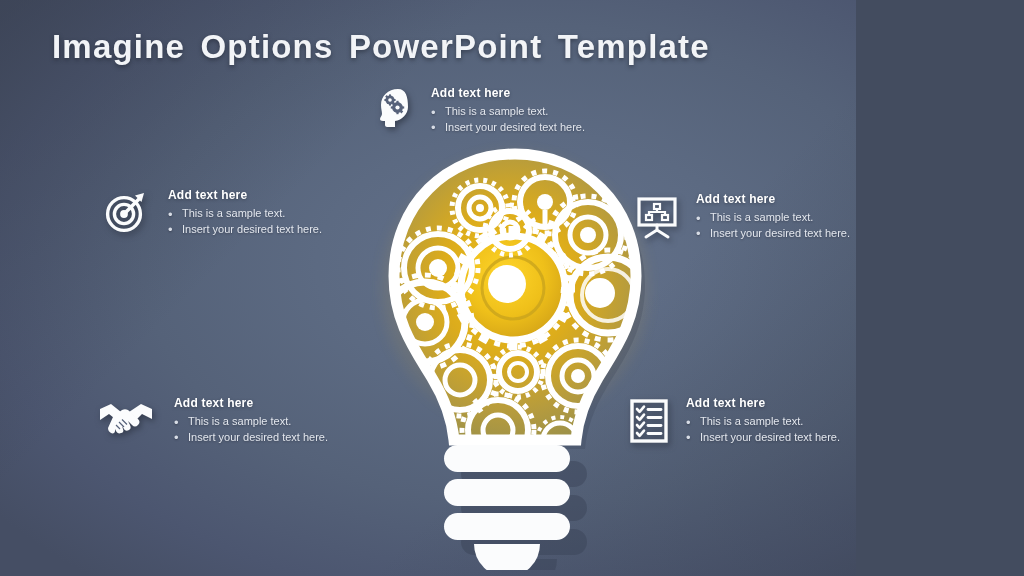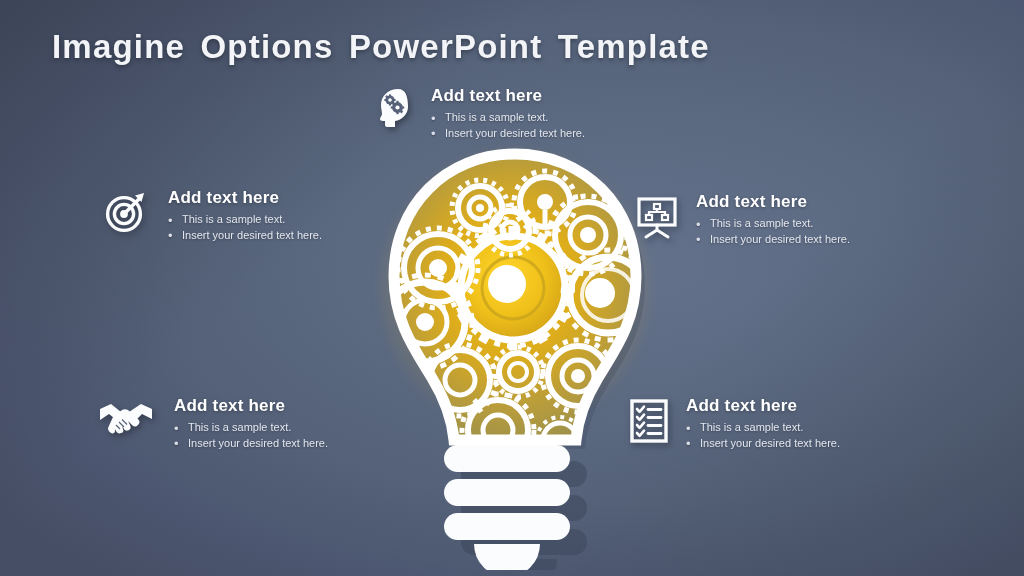--- a/index.html
+++ b/index.html
@@ -5,25 +5,26 @@
   html, body {
     margin: 0;
     padding: 0;
     background: #434c5f;
   }
   body {
     font-family: "Liberation Sans", sans-serif;
   }
   #slide {
     position: relative;
-    width: 1024px;
+    width: 848px;
     height: 576px;
     overflow: hidden;
     background:
       radial-gradient(ellipse 78% 72% at 62% 46%, #63718b 0%, #5c6a82 32%, #556279 58%, #4c5670 82%, #454e64 100%);
+    padding-left: 8px;
   }
   #slide::after {
     content: "";
     position: absolute;
     inset: 0;
     pointer-events: none;
     background:
       linear-gradient(135deg, rgba(55,62,78,0.55) 0%, rgba(70,80,99,0.0) 34%, rgba(70,80,99,0.0) 66%, rgba(58,66,82,0.45) 100%);
   }
 
@@ -52,21 +53,21 @@
   .tb-icon {
     flex: 0 0 auto;
     width: 46px;
     height: 46px;
     display: block;
     filter: drop-shadow(2px 3px 3px rgba(40,46,60,0.65));
   }
   .tb-icon svg { display: block; width: 100%; height: 100%; }
   .tb-body { padding-left: 12px; }
   .tb-heading {
-    font-size: 17px;
+    font-size: 12px;
     font-weight: bold;
     color: #ffffff;
     margin: 0 0 4px 0;
     letter-spacing: 0.2px;
     text-shadow: 0 1px 3px rgba(35,41,54,0.5);
     white-space: nowrap;
   }
   .tb-list {
     margin: 0;
     padding: 0;

